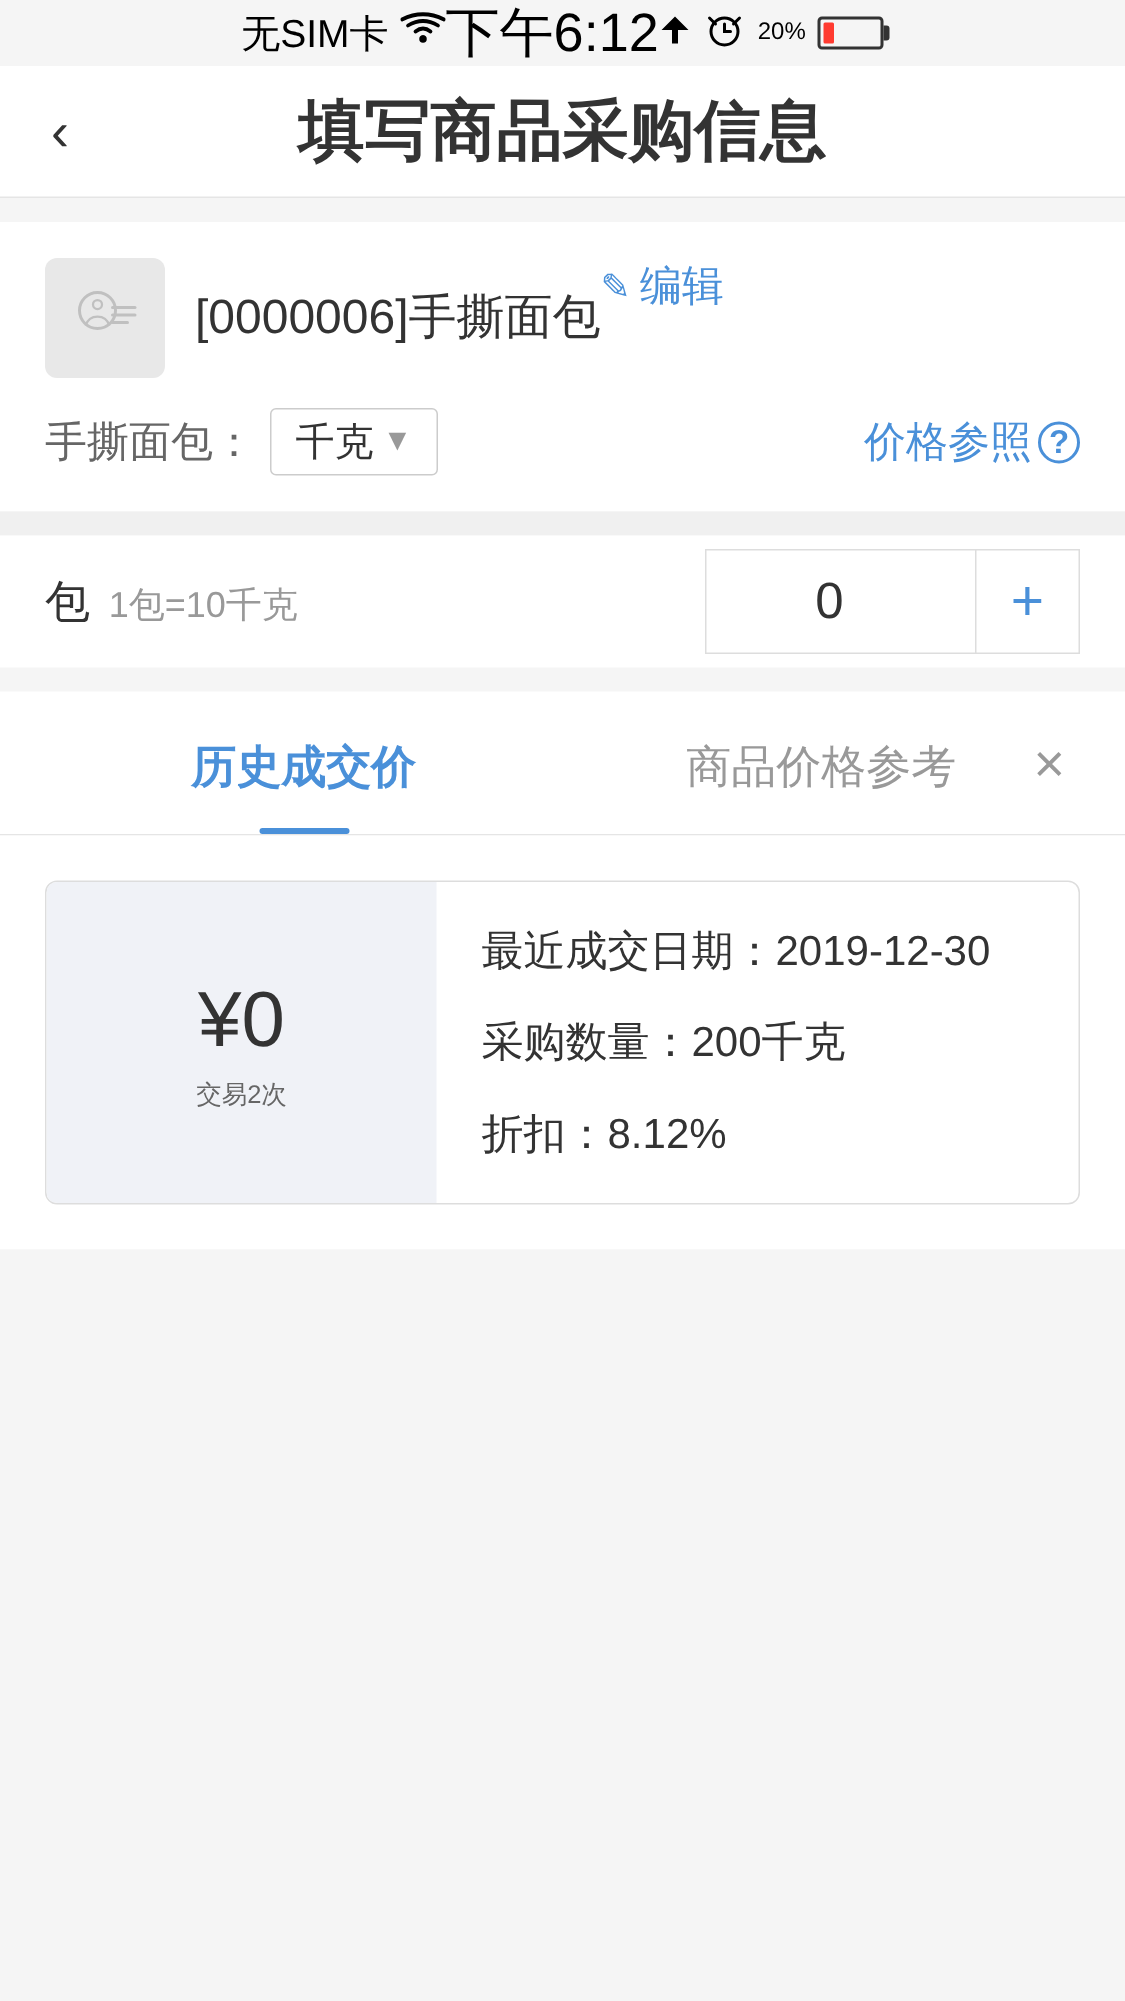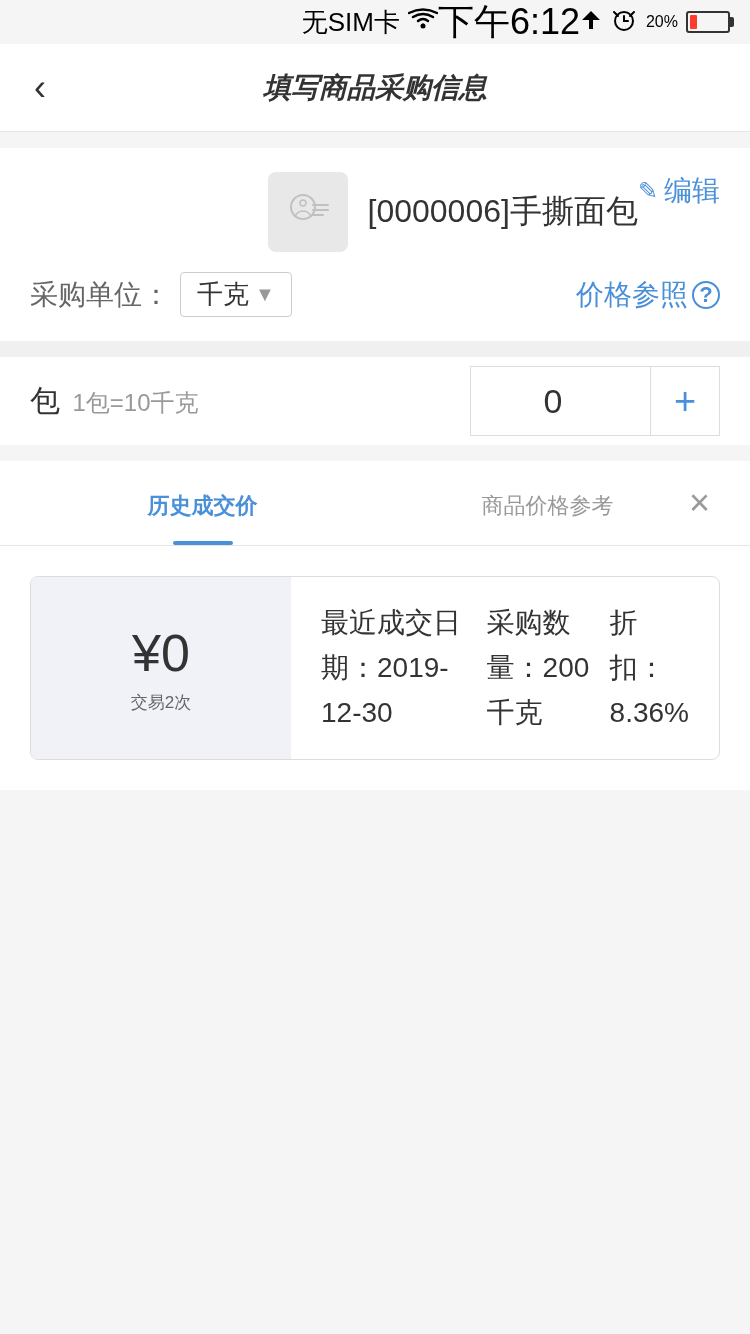--- a/index.html
+++ b/index.html
@@ -12,21 +12,21 @@
       overflow-x: hidden;
     }
 
     
     .status-bar {
       width: 750px;
       height: 44px;
       background: #f5f5f5;
       display: flex;
       align-items: center;
-      justify-content: flex-end;
+      justify-content: center;
       padding: 0 20px;
       font-size: 28px;
     }
     .status-left {
       display: flex;
       align-items: center;
       gap: 8px;
       font-size: 26px;
       color: #000;
     }
@@ -87,36 +87,35 @@
     }
     .nav-back {
       position: absolute;
       left: 24px;
       font-size: 36px;
       color: #333;
       cursor: pointer;
       padding: 10px;
     }
     .nav-title {
-      font-size: 28px;
+      font-size: 44px;
       font-weight: 600;
       color: #333;
-      font-style: italic;
     }
 
     
     .product-card {
       background: #fff;
       margin-top: 16px;
       padding: 24px 30px;
     }
     .product-header {
       display: flex;
       align-items: flex-start;
-      justify-content: flex-end;
+      justify-content: flex-start;
       margin-bottom: 20px;
     }
     .product-left {
       display: flex;
       align-items: center;
       gap: 20px;
     }
     .product-thumbnail {
       width: 80px;
       height: 80px;
@@ -258,21 +257,21 @@
     .tabs-row {
       display: flex;
       align-items: center;
       position: relative;
       padding: 0 30px;
     }
     .tab-item {
       flex: 1;
       text-align: center;
       padding: 30px 0 24px;
-      font-size: 22px;
+      font-size: 30px;
       color: #999;
       cursor: pointer;
       position: relative;
     }
     .tab-item.active {
       color: #4a90d9;
       font-weight: 600;
     }
     .tab-item.active::after {
       content: '';
@@ -324,21 +323,21 @@
     }
     .history-times {
       font-size: 17px;
       color: #666;
       margin-top: 8px;
     }
     .history-right {
       flex: 1;
       padding: 24px 30px;
       display: flex;
-      flex-direction: row;
+      flex-direction: column;
       justify-content: center;
       gap: 16px;
     }
     .history-detail {
       font-size: 28px;
       color: #333;
       line-height: 1.6;
     }
 
     
@@ -407,21 +406,21 @@
       </div>
       <div class="product-name">[0000006]手撕面包</div>
     </div>
     <div class="edit-link">
       <span class="edit-icon">✎</span>
       <span>编辑</span>
     </div>
   </div>
   <div class="product-unit-row">
     <div style="display:flex;align-items:center;gap:10px;">
-      <span class="unit-label">采购单位：</span>
+      <span class="unit-label">手撕面包：</span>
       <div class="unit-select">
         <span>千克</span>
         <span class="unit-arrow">▼</span>
       </div>
     </div>
     <div class="price-ref">
       <span>价格参照</span>
       <span class="price-ref-icon">?</span>
     </div>
   </div>
@@ -455,19 +454,19 @@
       <div class="history-times">交易2次</div>
     </div>
     <div class="history-right">
       <div class="history-detail">
         <span>最近成交日期：</span><span>2019-12-30</span>
       </div>
       <div class="history-detail">
         <span>采购数量：</span><span>200千克</span>
       </div>
       <div class="history-detail">
-        <span>折扣：</span><span>8.36%</span>
+        <span>折扣：</span><span>8.12%</span>
       </div>
     </div>
   </div>
 </div>
 
 <div class="main-content"></div>
 
 </body></html>

